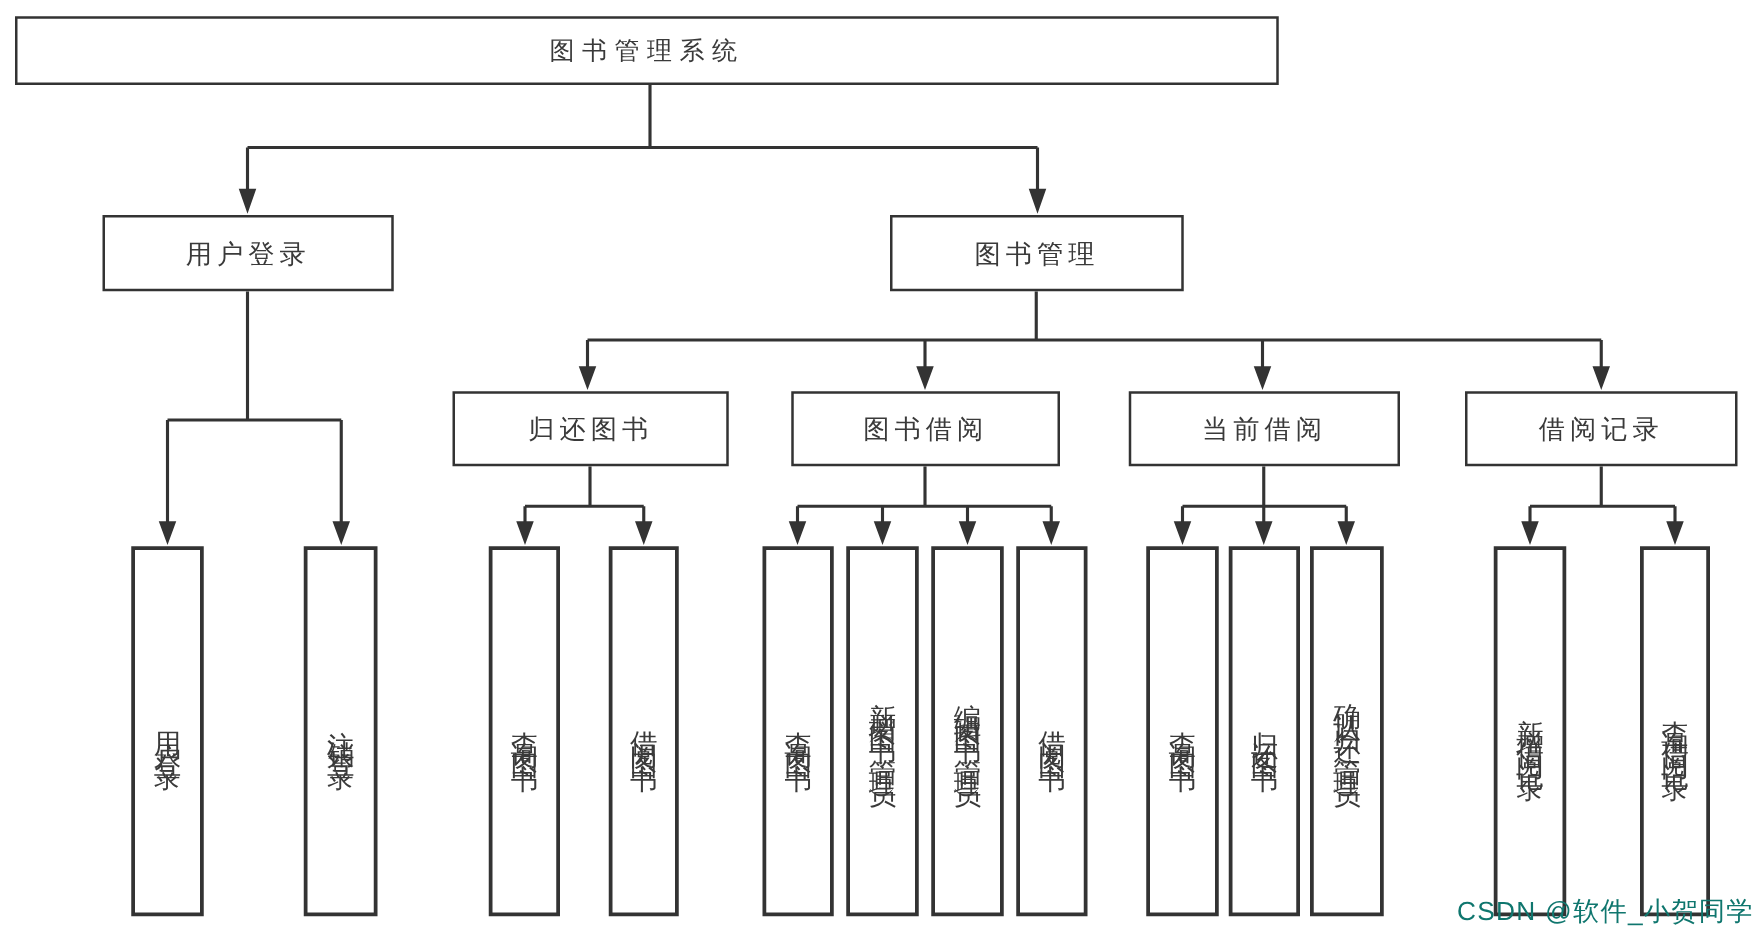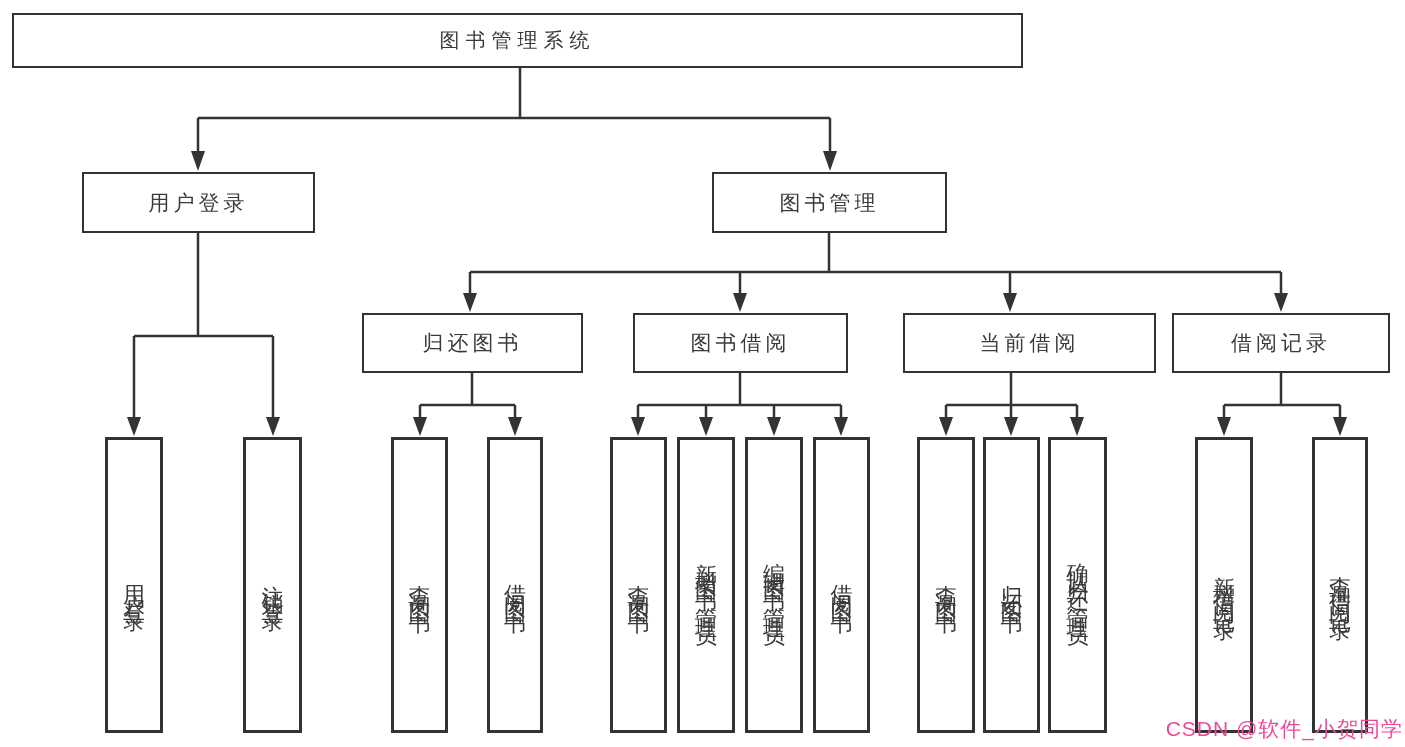--- a/index.html
+++ b/index.html
@@ -47,21 +47,21 @@
   
   #b-root   { left: 12px;  top: 13px;  width: 1011px; height: 55px; border-width: 2px; }
   #b-root span { font-size: 20px; letter-spacing: 6px; }
   
   #b-login  { left: 82px;  top: 172px; width: 233px; height: 61px; }
   #b-mgmt   { left: 712px; top: 172px; width: 235px; height: 61px; text-align: right; }
   
   #b-newrec, #b-borrow, #b-current, #b-records { top: 313px; height: 60px; }
   #b-newrec  { left: 362px;  width: 221px; }
   #b-borrow  { left: 633px;  width: 215px; }
-  #b-current { left: 903px;  width: 253px; }
+  #b-current { left: 903px;  width: 217px; }
   #b-records { left: 1172px; width: 218px; }
   
   #l-login  { left: 105px;  width: 58px; }
   #l-logout { left: 243px;  width: 59px; }
   #l-nr-q   { left: 391px;  width: 57px; }
   #l-nr-b   { left: 487px;  width: 56px; }
   #l-bb-q   { left: 610px;  width: 57px; }
   #l-bb-a   { left: 677px;  width: 58px; }
   #l-bb-e   { left: 745px;  width: 58px; }
   #l-bb-b   { left: 813px;  width: 57px; }
@@ -69,21 +69,21 @@
   #l-cb-r   { left: 983px;  width: 57px; }
   #l-cb-c   { left: 1048px; width: 59px; }
   #l-rc-a   { left: 1195px; width: 58px; }
   #l-rc-q   { left: 1312px; width: 56px; }
   
   #watermark {
     position: absolute;
     right: 2px;
     bottom: 4px;
     font-size: 21px;
-    color: #ec4899;
+    color: #0f766e;
     letter-spacing: 1px;
     white-space: nowrap;
   }
 </style>
 </head>
 <body>
 
 <div id="canvas">
 
   <svg id="wires" width="1405" height="747" viewBox="0 0 1405 747">

